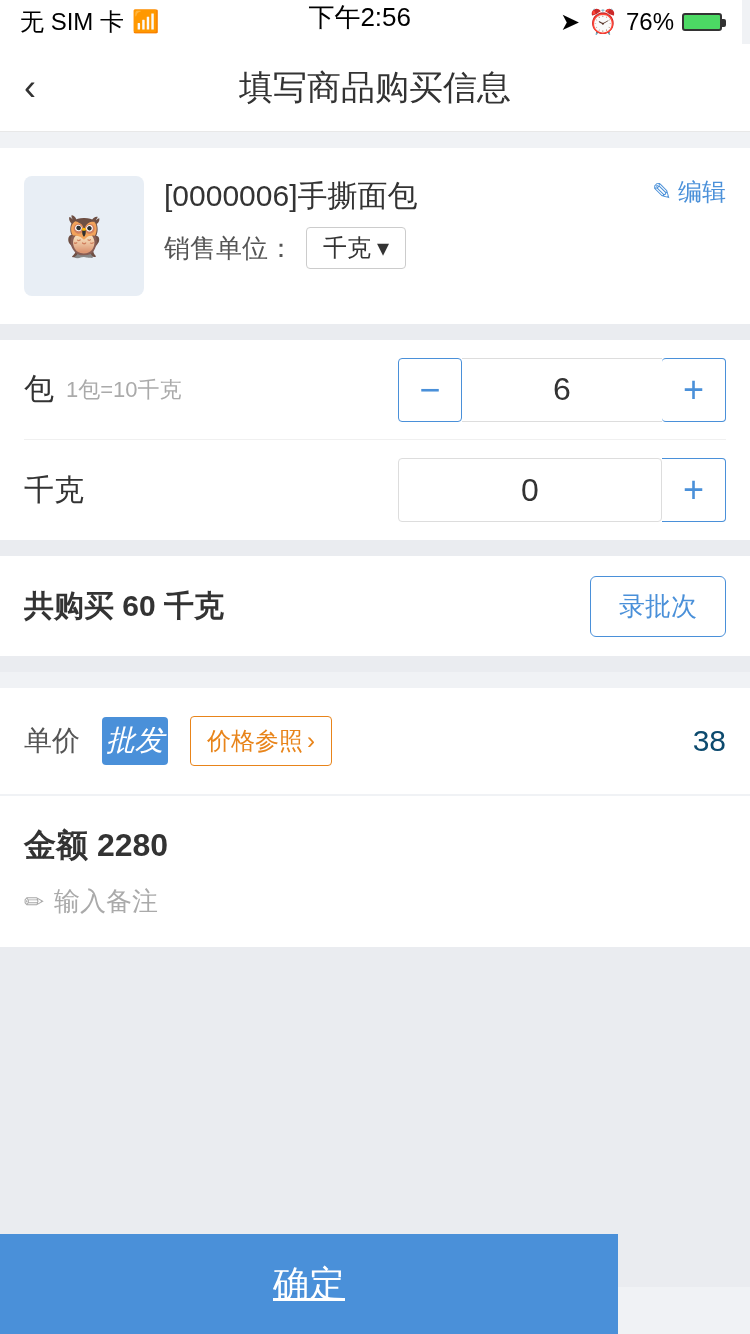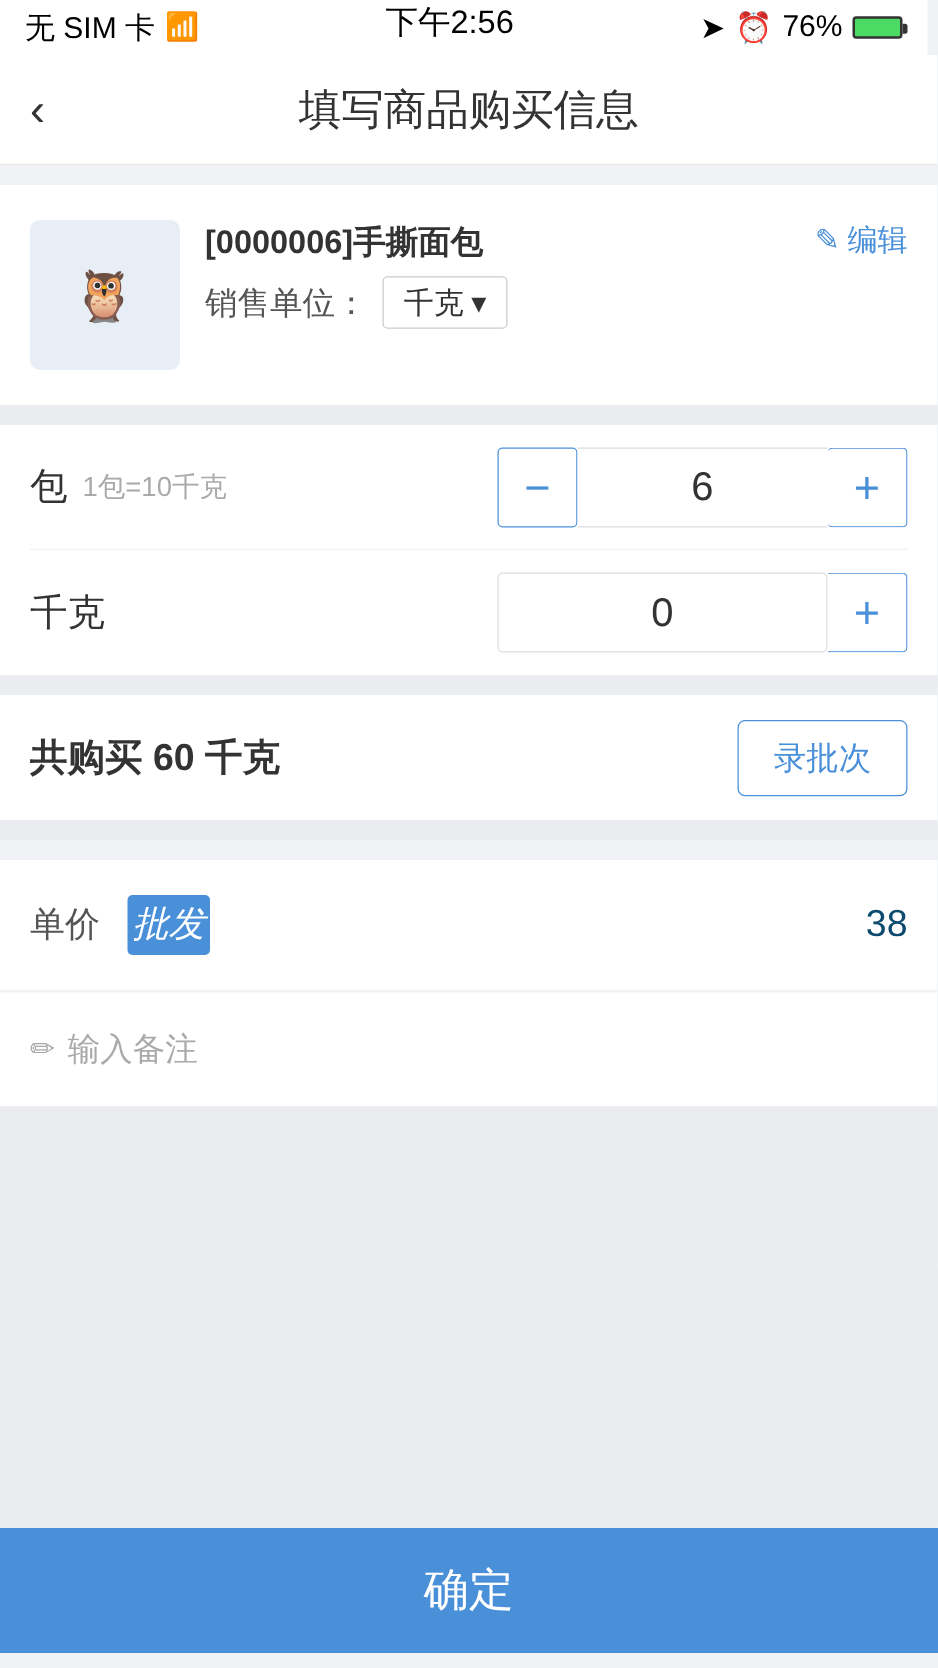--- a/index.html
+++ b/index.html
@@ -88,22 +88,22 @@
       align-items: center;
       justify-content: center;
       flex-shrink: 0;
     }
     .product-image-inner {
       font-size: 40px;
       color: #6a8fb5;
     }
     .product-info { flex: 1; }
     .product-name {
-      font-size: 26px;
-      font-weight: 700;
+      font-size: 30px;
+      font-weight: 400;
       color: #333;
       margin-bottom: 10px;
     }
     .product-stock {
       font-size: 24px;
       color: #888;
       margin-bottom: 10px;
     }
     .product-unit-row {
       display: flex;
@@ -302,32 +302,33 @@
 
     
     .content-area {
       background: #eaecf0;
       height: 340px;
     }
 
     
     .confirm-btn {
       position: fixed;
-      bottom: 12px;
+      bottom: 0;
       left: 0;
-      width: 750px;
+      width: 618px;
       height: 100px;
       background: #4a90d9;
       color: #fff;
       font-size: 36px;
       display: flex;
       align-items: center;
       justify-content: center;
       cursor: pointer;
       border: none;
+      text-decoration: underline;
     }
 
     .product-card-wrapper {
       position: relative;
       background: #fff;
     }
   </style>
 </head>
 <body>
 
@@ -409,25 +410,34 @@
   </div>
   <button class="batch-btn">录批次</button>
 </div>
 
 <div class="section-divider"></div>
 
 <div class="price-section">
   <div class="price-label">
     <span>单价</span>
     <div class="price-tag">批发</div>
+    <button class="price-ref-btn">
+      <span>价格参照</span>
+      <span>›</span>
+    </button>
   </div>
   <div class="price-value">38</div>
 </div>
 
 <div class="amount-section">
+  <div class="amount-row">
+    <span>金额</span>
+    <span> </span>
+    <span>2280</span>
+  </div>
   <div class="note-row">
     <span class="pencil-icon">✏</span>
     <span>输入备注</span>
   </div>
 </div>
 
 <div class="content-area"></div>
 
 <button class="confirm-btn">确定</button>
 

